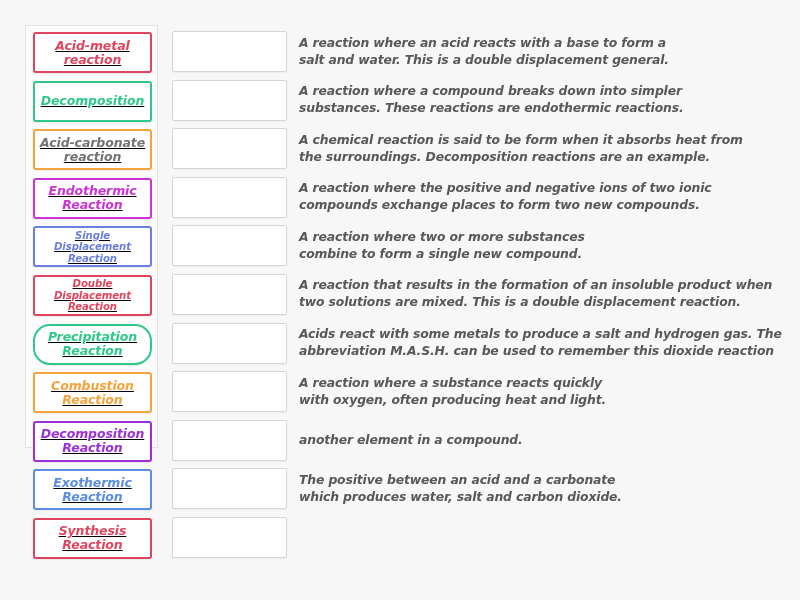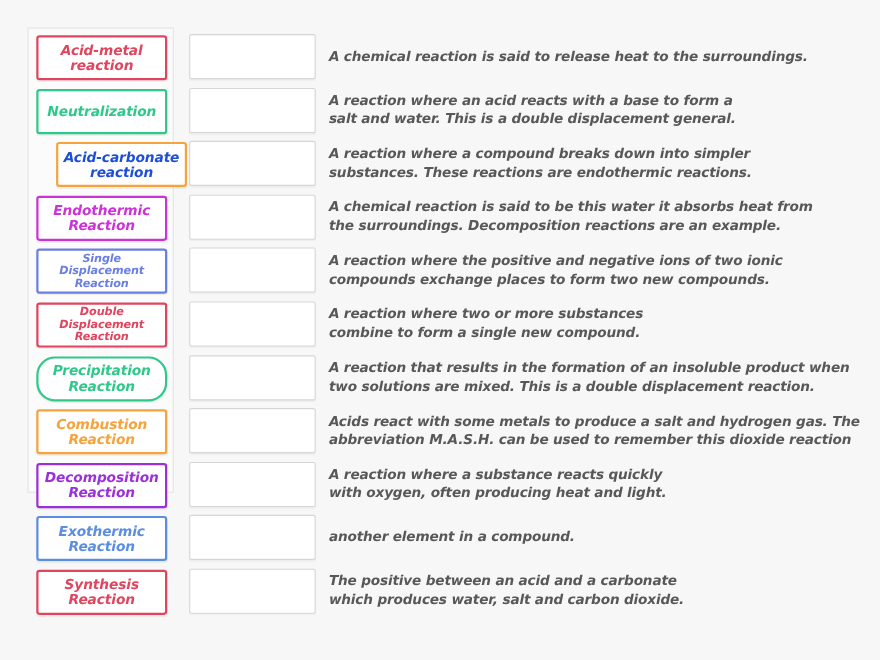--- a/index.html
+++ b/index.html
@@ -25,20 +25,21 @@
   #tiles-panel {
     position: absolute;
     left: 25px;
     top: 25px;
     width: 133px;
     height: 423px;
     background: #fbfbfb;
     border: 1px solid #e3e3e3;
     box-sizing: border-box;
     padding: 6px 7px;
+    text-decoration: underline;
   }
 
   .tile {
     box-sizing: border-box;
     width: 119px;
     height: 41px;
     margin-bottom: 7.6px;
     border: 2px solid #cccccc;
     border-radius: 3px;
     background: #ffffff;
@@ -102,22 +103,22 @@
   .definition:last-child { margin-bottom: 0; }
   .definition .ln { display: block; white-space: nowrap; }
 </style>
 </head>
 <body>
 
 <div id="board">
 
   <div id="tiles-panel">
       <div class="tile" style="color: rgb(224, 69, 95); border-color: rgb(224, 69, 95);">Acid-metal reaction</div>
-      <div class="tile" style="color: rgb(46, 201, 138); border-color: rgb(46, 201, 138);">Neutralization</div>
-      <div class="tile" style="color: #1d4ed8; border-color: rgb(245, 163, 60); margin-left: 18px;">Acid-carbonate reaction</div>
+      <div class="tile" style="color: rgb(46, 201, 138); border-color: rgb(46, 201, 138);">Decomposition</div>
+      <div class="tile" style="color: #737373; border-color: rgb(245, 163, 60);">Acid-carbonate reaction</div>
       <div class="tile" style="color: rgb(204, 51, 214); border-color: rgb(204, 51, 214);">Endothermic Reaction</div>
       <div class="tile sm" style="color: rgb(107, 127, 224); border-color: rgb(107, 127, 224);">Single Displacement Reaction</div>
       <div class="tile sm" style="color: rgb(224, 69, 95); border-color: rgb(224, 69, 95);">Double Displacement Reaction</div>
       <div class="tile" style="color: rgb(46, 201, 138); border-color: rgb(46, 201, 138); border-radius: 17px;">Precipitation Reaction</div>
       <div class="tile" style="color: rgb(245, 163, 60); border-color: rgb(245, 163, 60);">Combustion Reaction</div>
       <div class="tile" style="color: rgb(155, 48, 217); border-color: rgb(155, 48, 217);">Decomposition Reaction</div>
       <div class="tile" style="color: rgb(91, 141, 224); border-color: rgb(91, 141, 224);">Exothermic Reaction</div>
       <div class="tile" style="color: rgb(224, 69, 95); border-color: rgb(224, 69, 95);">Synthesis Reaction</div>
     </div>
 
@@ -130,32 +131,29 @@
       <div class="dropzone" aria-placeholder=""></div>
       <div class="dropzone" aria-placeholder=""></div>
       <div class="dropzone" aria-placeholder=""></div>
       <div class="dropzone" aria-placeholder=""></div>
       <div class="dropzone" aria-placeholder=""></div>
       <div class="dropzone" aria-placeholder=""></div>
     </div>
 
   <div id="definitions">
       <div class="definition">
-        <span class="ln">A chemical reaction is said to release heat to the surroundings.</span>
-      </div>
-      <div class="definition">
         <span class="ln">A reaction where an acid reacts with a base to form a</span>
         <span class="ln">salt and water. This is a double displacement general.</span>
       </div>
       <div class="definition">
         <span class="ln">A reaction where a compound breaks down into simpler</span>
         <span class="ln">substances. These reactions are endothermic reactions.</span>
       </div>
       <div class="definition">
-        <span class="ln">A chemical reaction is said to be this water it absorbs heat from</span>
+        <span class="ln">A chemical reaction is said to be form when it absorbs heat from</span>
         <span class="ln">the surroundings. Decomposition reactions are an example.</span>
       </div>
       <div class="definition">
         <span class="ln">A reaction where the positive and negative ions of two ionic</span>
         <span class="ln">compounds exchange places to form two new compounds.</span>
       </div>
       <div class="definition">
         <span class="ln">A reaction where two or more substances</span>
         <span class="ln">combine to form a single new compound.</span>
       </div>

